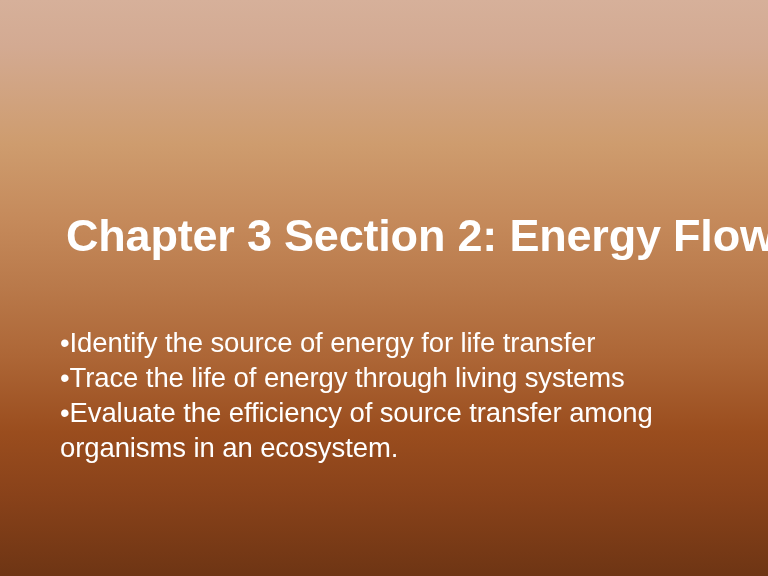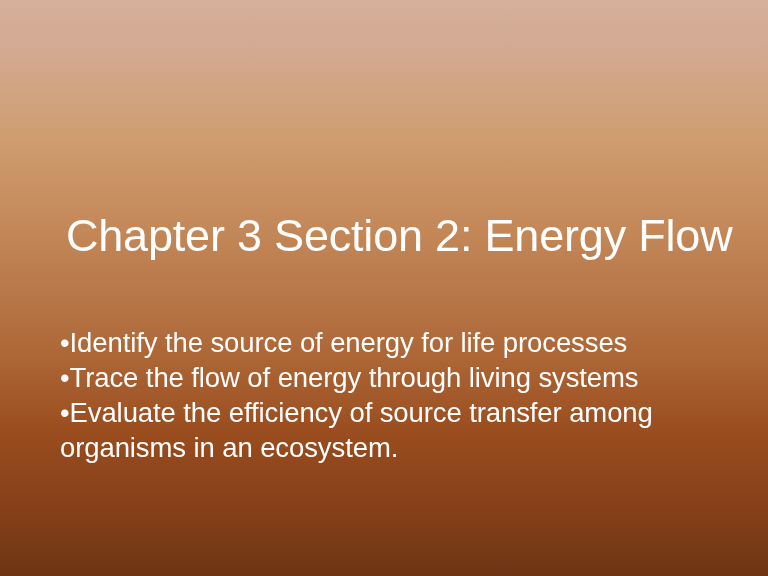--- a/index.html
+++ b/index.html
@@ -34,21 +34,21 @@
   .title-block {
     position: absolute;
     left: 66px;
     top: 208px;
     width: 660px;
   }
 
   .slide-title {
     margin: 0;
     font-family: "Liberation Sans", sans-serif;
-    font-weight: 400;
+    font-weight: 700;
     font-size: 45px;
     line-height: 56px;
     color: #ffffff;
     letter-spacing: -0.2px;
     white-space: nowrap;
   }
 
   .body-block {
     position: absolute;
     left: 60px;
@@ -91,22 +91,22 @@
 
 <div class="slide">
 
   <div class="title-block">
     <h1 class="slide-title">Chapter 3 Section 2: Energy Flow</h1>
   </div>
 
   <div class="body-block">
     <ul class="bullet-list">
 
-      <li class="bullet-item"><span class="bullet-mark">•</span><span class="bullet-text">Identify the source of energy for life processes</span></li>
+      <li class="bullet-item"><span class="bullet-mark">•</span><span class="bullet-text">Identify the source of energy for life transfer</span></li>
 
-      <li class="bullet-item"><span class="bullet-mark">•</span><span class="bullet-text">Trace the flow of energy through living systems</span></li>
+      <li class="bullet-item"><span class="bullet-mark">•</span><span class="bullet-text">Trace the life of energy through living systems</span></li>
 
       <li class="bullet-item"><span class="bullet-mark">•</span><span class="bullet-text">Evaluate the efficiency of source transfer among organisms in an ecosystem.</span></li>
 
     </ul>
   </div>
 
 </div>
 
 </body></html>

